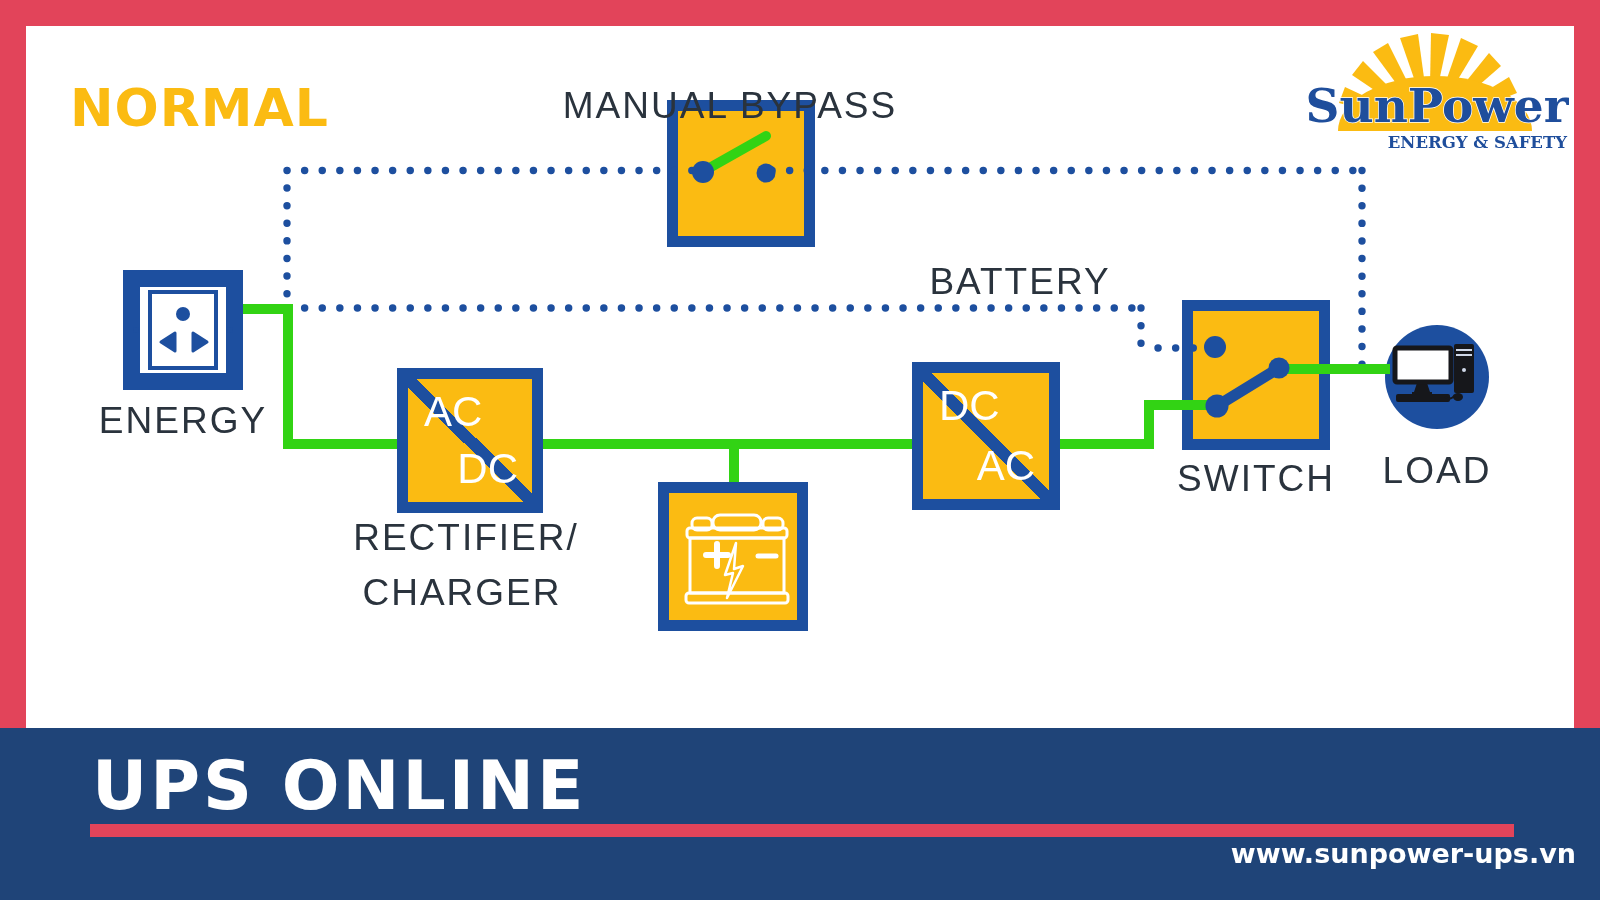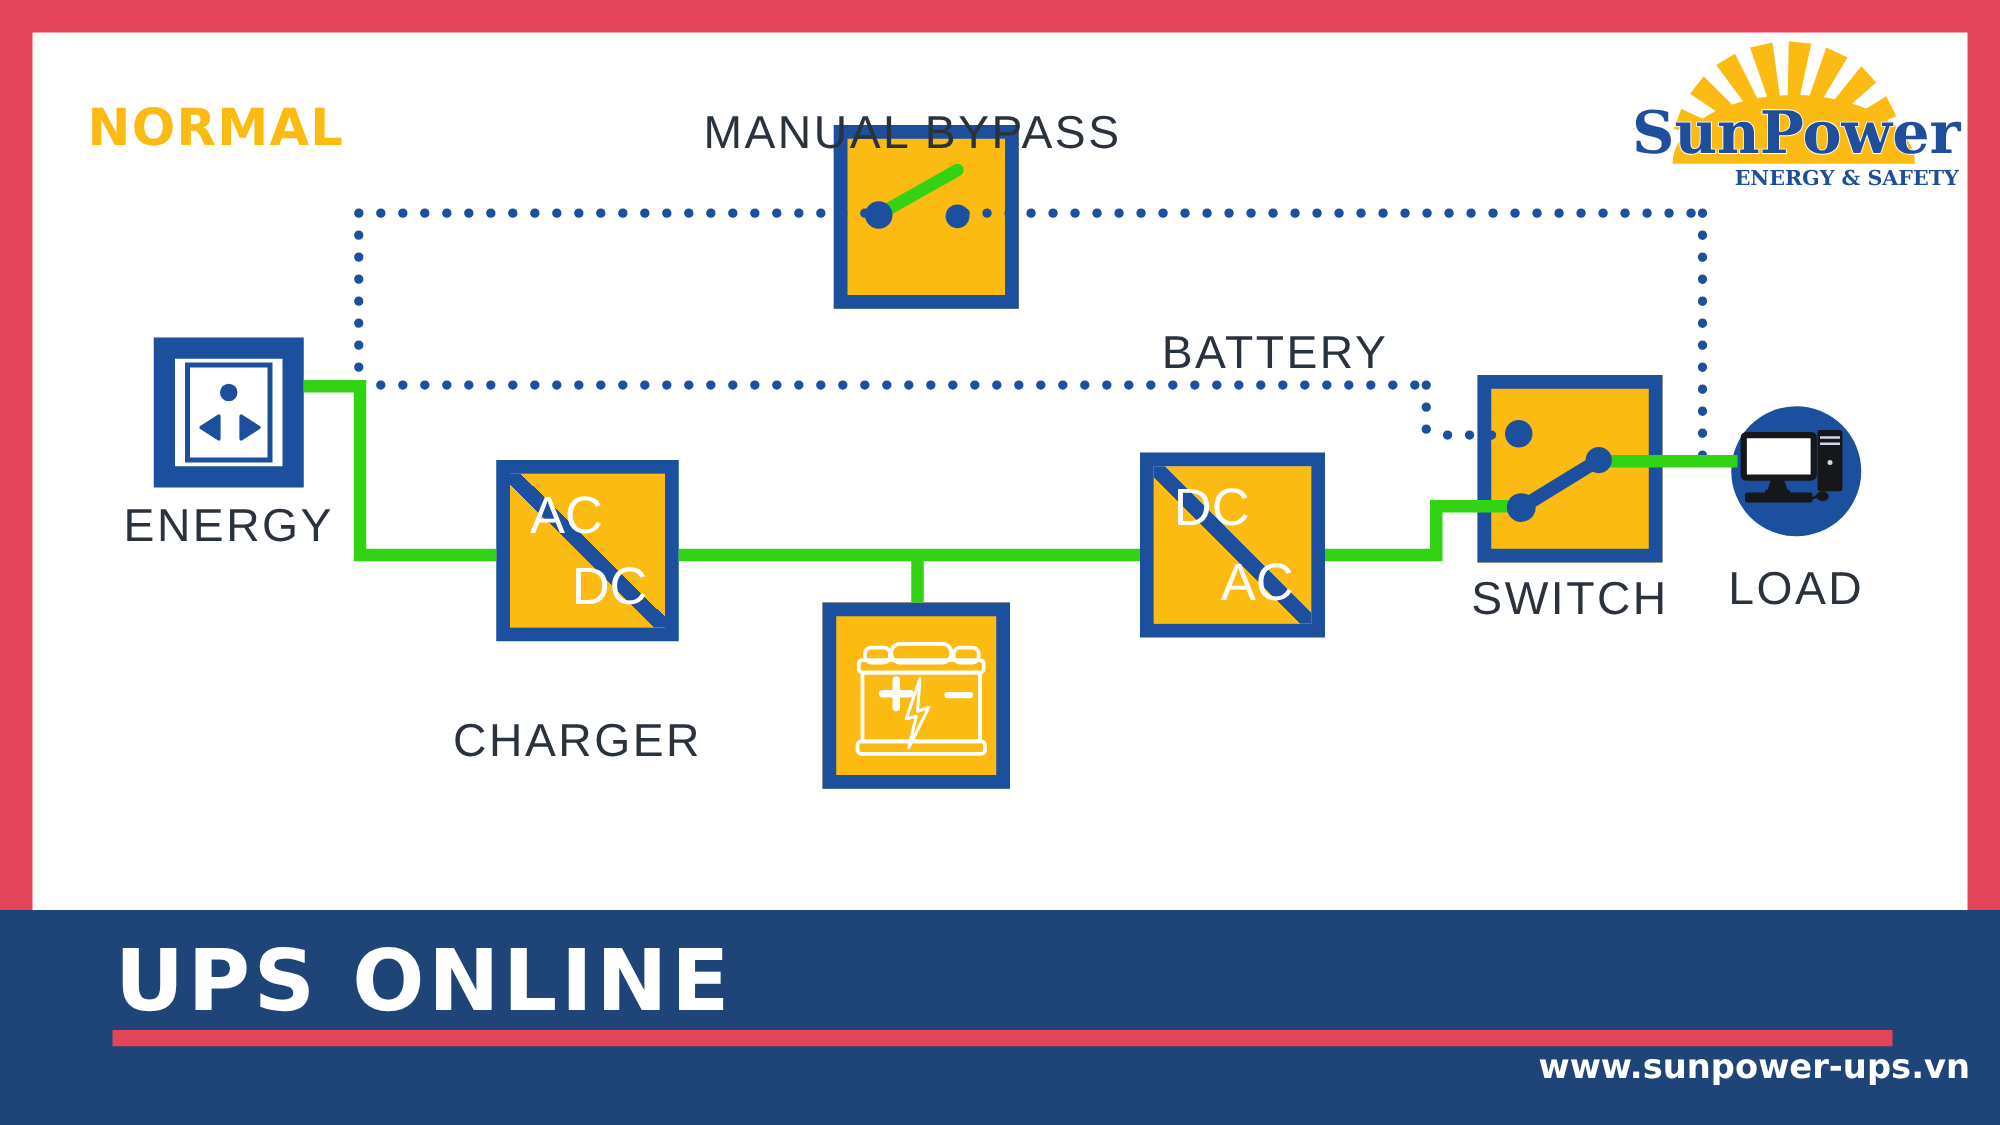--- a/index.html
+++ b/index.html
@@ -5,21 +5,21 @@
   :root{
     --frame_red:#E2445A; --royal_blue:#1D4F9F; --band_navy:#1F4478;
     --box_yellow:#FBBB12; --wire_green:#32D314; --label_ink:#2A333D;
     --logo_blue:#1F4E9C; --icon_dark:#16171B;
   }
   html,body{margin:0;padding:0;background:#888;}
   .stage{position:relative;width:1600px;height:900px;background:#ffffff;overflow:hidden;
          font-family:"Liberation Sans",sans-serif;}
   .frame{position:absolute;inset:0;border:26px solid var(--frame_red,#E2445A);box-sizing:border-box;z-index:1;pointer-events:none;}
   .mode{position:absolute;left:70px;top:78px;font-family:"DejaVu Sans",sans-serif;font-weight:800;
-        font-size:41px;letter-spacing:1px;color:var(--box_yellow,#FBBB12);z-index:3;}
+        font-size:52px;letter-spacing:1px;color:var(--box_yellow,#FBBB12);z-index:3;}
   
   .cbox{position:absolute;background:var(--box_yellow,#FBBB12);border:11px solid var(--royal_blue,#1D4F9F);box-sizing:border-box;z-index:2;}
   .cbox.diag{background:linear-gradient(to top right,
       var(--box_yellow,#FBBB12) calc(50% - 6px),
       var(--royal_blue,#1D4F9F) calc(50% - 6px) calc(50% + 6px),
       var(--box_yellow,#FBBB12) calc(50% + 6px));}
   .corner{position:absolute;color:#fff;font-size:42px;font-weight:400;line-height:1;}
   .corner.tl{left:16px;top:12px;} .corner.br{right:14px;bottom:12px;}
   .inputbox{position:absolute;left:123px;top:270px;width:120px;height:120px;
             border:17px solid var(--royal_blue,#1D4F9F);box-sizing:border-box;background:#fff;z-index:2;}
@@ -152,20 +152,21 @@
       <path d="M175,333 L175,351 L161,342 Z" style="stroke:var(--royal_blue,#1D4F9F);stroke-width:3;stroke-linejoin:round;"></path>
       <path d="M193,333 L193,351 L207,342 Z" style="stroke:var(--royal_blue,#1D4F9F);stroke-width:3;stroke-linejoin:round;"></path>
       <circle cx="136" cy="330" r="3"></circle>
       <circle cx="230" cy="330" r="3"></circle>
     </g>
   </svg>
 
   <div class="lbl center" style="left:730px;top:56px;margin-top:29px;">MANUAL BYPASS</div>
   <div class="lbl center" style="left:1020px;top:261px;">BATTERY</div>
   <div class="lbl center" style="left:183px;top:400px;">ENERGY</div>
+  <div class="lbl center" style="left:466px;top:517px;">RECTIFIER/</div>
   <div class="lbl center" style="left:462px;top:572px;">CHARGER</div>
   <div class="lbl center" style="left:1256px;top:458px;">SWITCH</div>
   <div class="lbl center" style="left:1437px;top:450px;">LOAD</div>
 
   <div class="band">
     <div class="band-title">UPS ONLINE</div>
     <div class="band-underline"></div>
     <div class="band-site">www.sunpower-ups.vn</div>
   </div>
 

